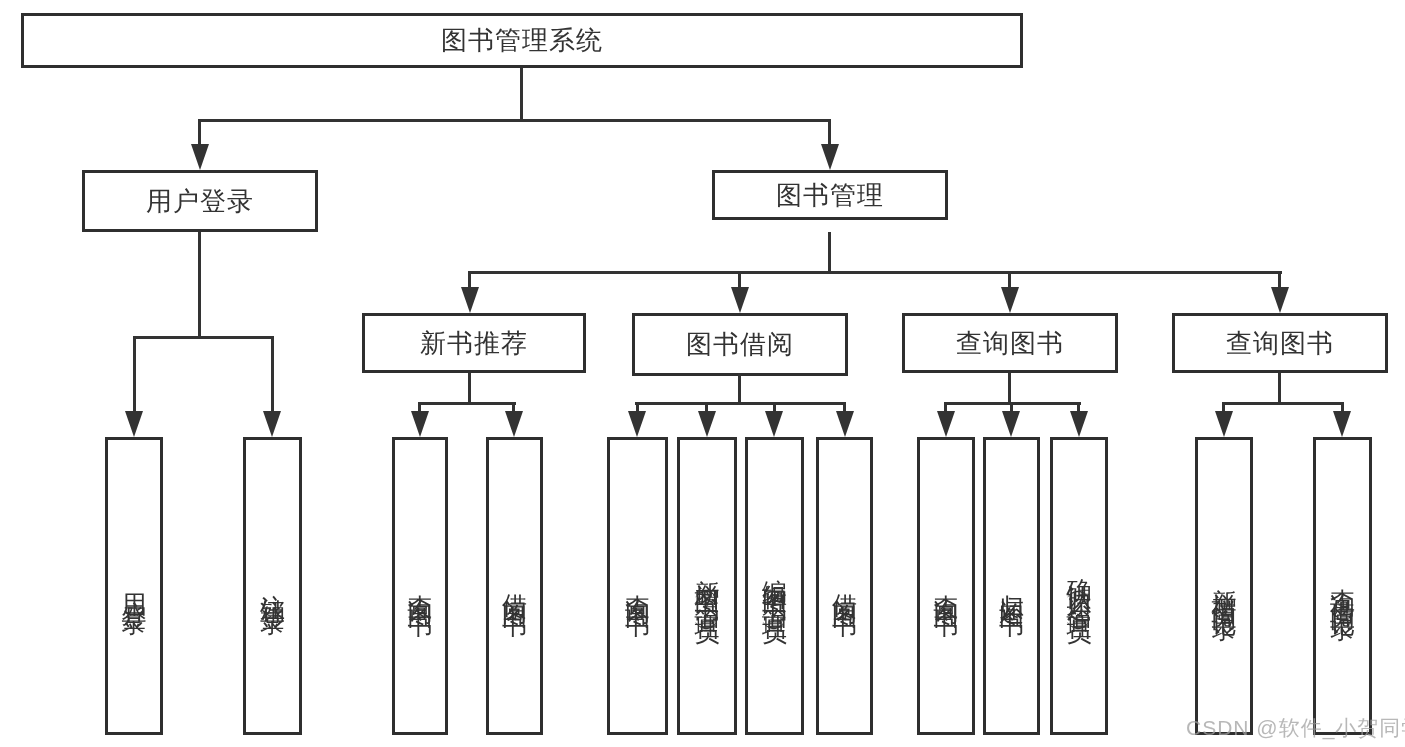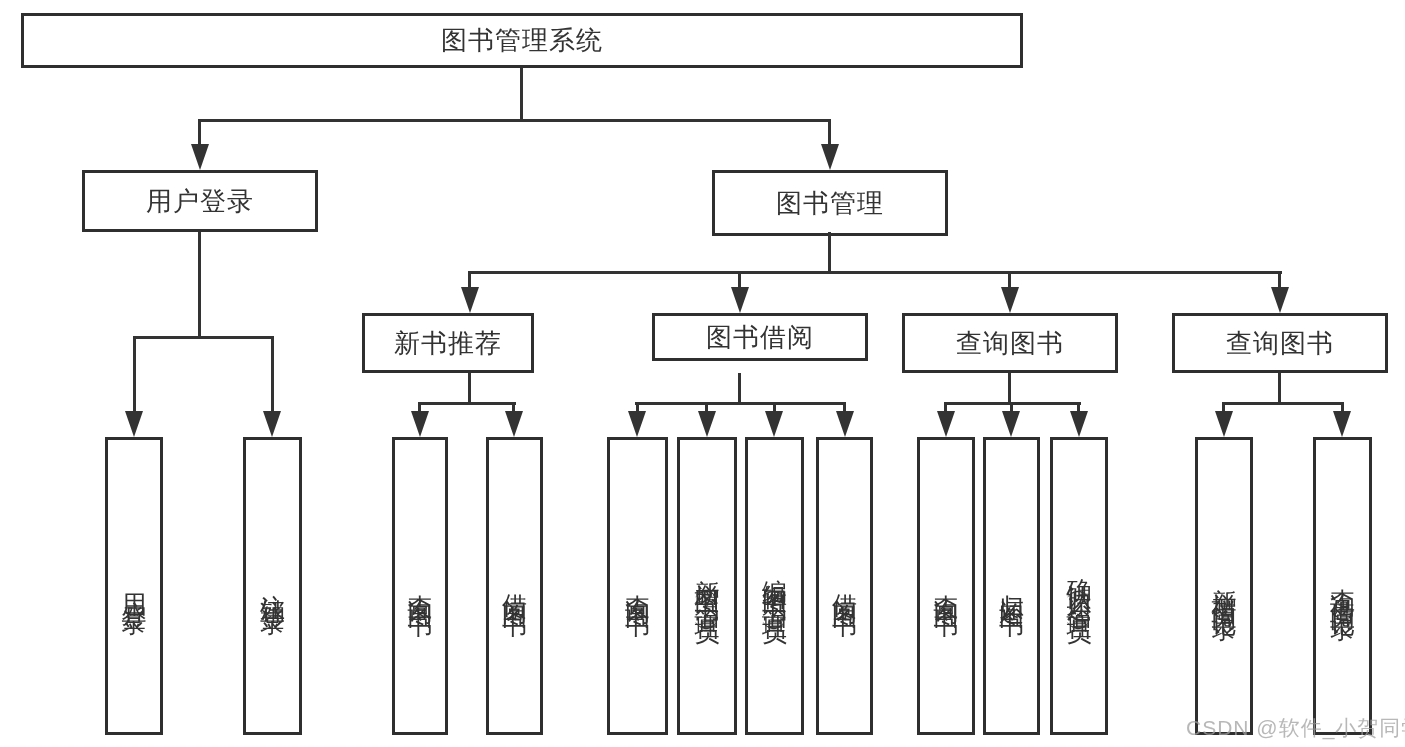--- a/index.html
+++ b/index.html
@@ -76,21 +76,21 @@
   <div class="ln" style="left:520px;top:68px;width:3px;height:54px"></div>
   <div class="ln" style="left:198px;top:119px;width:633px;height:3px"></div>
   <div class="ln" style="left:198px;top:119px;width:3px;height:25px"></div>
   <div class="ln" style="left:828px;top:119px;width:3px;height:25px"></div>
   <div class="arrow-down" style="left:191px;top:144px"></div>
   <div class="arrow-down" style="left:821px;top:144px"></div>
 
   <div class="box h-box" style="left:82px;top:170px;width:236px;height:62px">
     <span class="label">用户登录</span>
   </div>
-  <div class="box h-box" style="left:712px;top:170px;width:236px;height:66px">
+  <div class="box h-box" style="left:712px;top:170px;width:236px;height:50px">
     <span class="label">图书管理</span>
   </div>
 
   <div class="ln" style="left:198px;top:232px;width:3px;height:107px"></div>
   <div class="ln" style="left:133px;top:336px;width:141px;height:3px"></div>
   <div class="ln" style="left:133px;top:339px;width:3px;height:72px"></div>
   <div class="ln" style="left:271px;top:339px;width:3px;height:72px"></div>
   <div class="arrow-down" style="left:125px;top:411px"></div>
   <div class="arrow-down" style="left:263px;top:411px"></div>
 
@@ -98,24 +98,24 @@
   <div class="ln" style="left:468px;top:271px;width:814px;height:3px"></div>
   <div class="ln" style="left:468px;top:274px;width:3px;height:13px"></div>
   <div class="ln" style="left:738px;top:274px;width:3px;height:13px"></div>
   <div class="ln" style="left:1008px;top:274px;width:3px;height:13px"></div>
   <div class="ln" style="left:1278px;top:274px;width:3px;height:13px"></div>
   <div class="arrow-down" style="left:461px;top:287px"></div>
   <div class="arrow-down" style="left:731px;top:287px"></div>
   <div class="arrow-down" style="left:1001px;top:287px"></div>
   <div class="arrow-down" style="left:1271px;top:287px"></div>
 
-  <div class="box h-box" style="left:362px;top:313px;width:172px;height:60px">
+  <div class="box h-box" style="left:362px;top:313px;width:224px;height:60px">
     <span class="label">新书推荐</span>
   </div>
-  <div class="box h-box" style="left:652px;top:313px;width:216px;height:48px">
+  <div class="box h-box" style="left:632px;top:313px;width:216px;height:63px">
     <span class="label">图书借阅</span>
   </div>
   <div class="box h-box" style="left:902px;top:313px;width:216px;height:60px">
     <span class="label">查询图书</span>
   </div>
   <div class="box h-box" style="left:1172px;top:313px;width:216px;height:60px">
     <span class="label">查询图书</span>
   </div>
 
   <div class="ln" style="left:468px;top:373px;width:3px;height:32px"></div>

